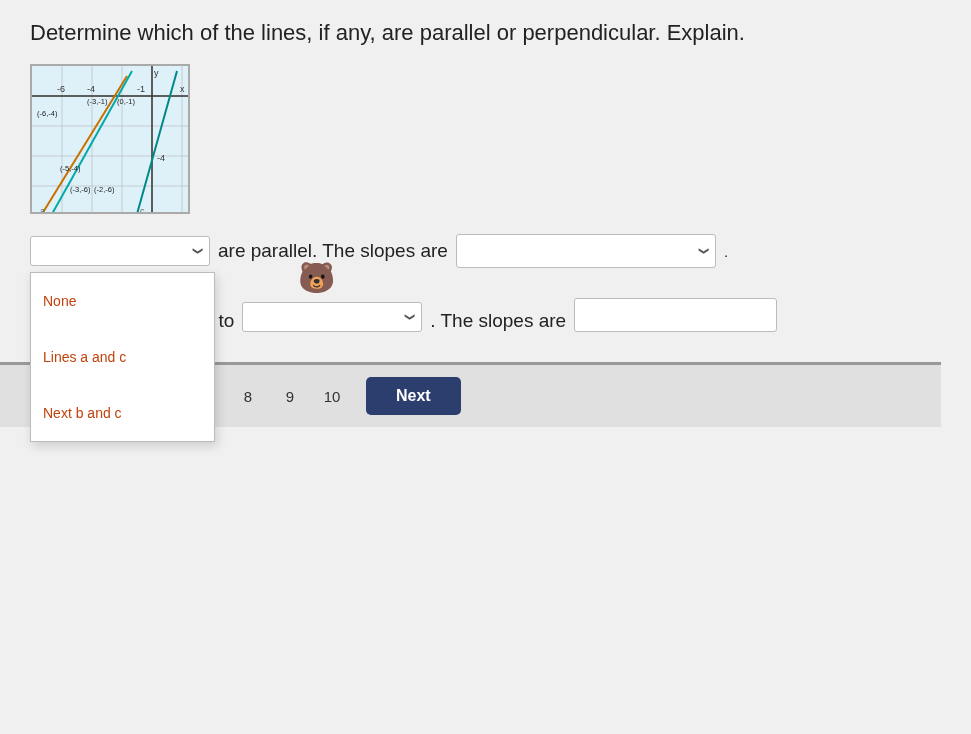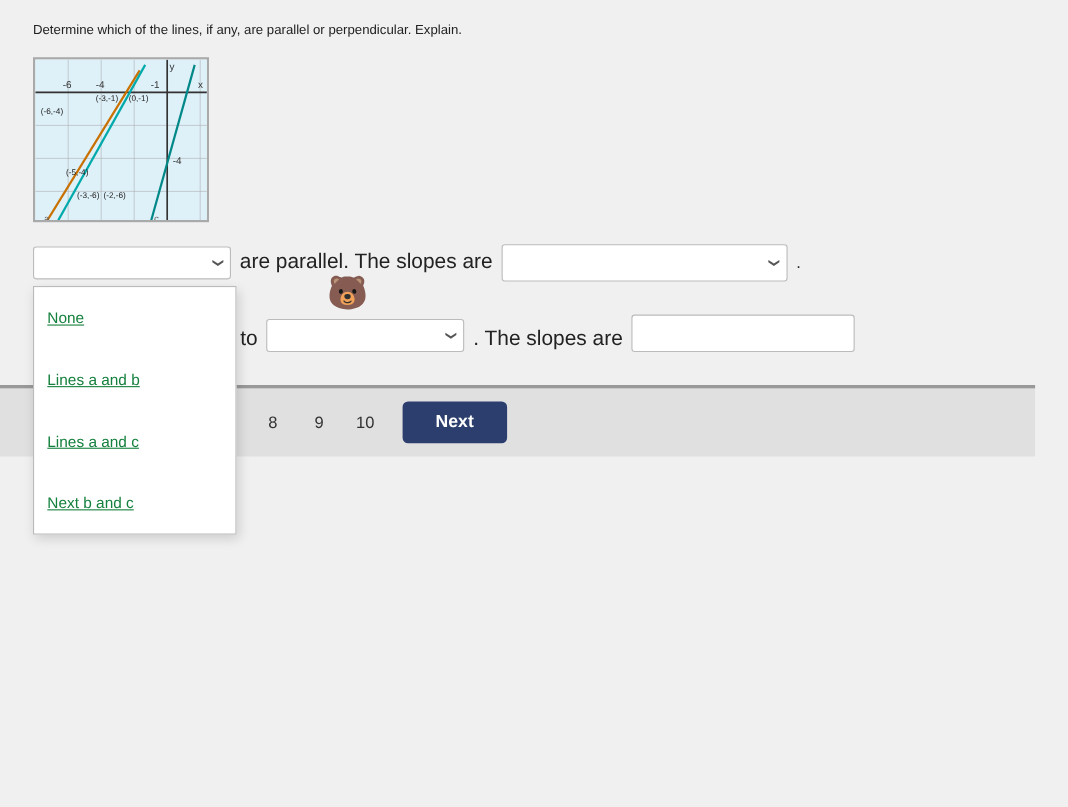--- a/index.html
+++ b/index.html
@@ -6,21 +6,21 @@
     body {
       font-family: Arial, sans-serif;
       background: #f0f0f0;
       width: 971px;
       min-height: 734px;
       padding: 20px 30px;
       position: relative;
     }
 
     .question-title {
-      font-size: 12px;
+      font-size: 22px;
       color: #222;
       margin-bottom: 18px;
       font-weight: normal;
     }
 
     .graph-container {
       width: 160px;
       height: 150px;
       border: 2px solid #aaa;
       background: #e8f4f8;
@@ -93,23 +93,22 @@
       background: #fff;
       border: 1.5px solid #bbb;
       z-index: 100;
       width: 185px;
       box-shadow: 2px 4px 10px rgba(0,0,0,0.15);
     }
 
     .dropdown-open-panel .panel-item {
       padding: 20px 12px;
       font-size: 14px;
-      color: #15803d;
-      cursor: pointer;
-      text-decoration: underline;
+      color: #c2410c;
+      cursor: pointer;
     }
 
     
     .row-perp {
       display: flex;
       align-items: flex-end;
       gap: 8px;
       margin-bottom: 24px;
       margin-left: 0;
     }
@@ -219,21 +218,20 @@
 
 <div style="position: relative; margin-bottom: 10px;">
   <div class="row-parallel">
     <div class="dropdown-wrapper" style="position:relative;">
       <select class="dropdown-select">
         <option value=""></option>
       </select>
       
       <div class="dropdown-open-panel">
         <div class="panel-item">None</div>
-        <div class="panel-item">Lines a and b</div>
         <div class="panel-item">Lines a and c</div>
         <div class="panel-item">Next b and c</div>
       </div>
     </div>
     <span class="static-text">are parallel. The slopes are</span>
     <div class="dropdown-wrapper">
       <input type="text" class="text-input-box" style="min-width: 260px;">
     </div>
     <span class="period-dot">.</span>
   </div>

